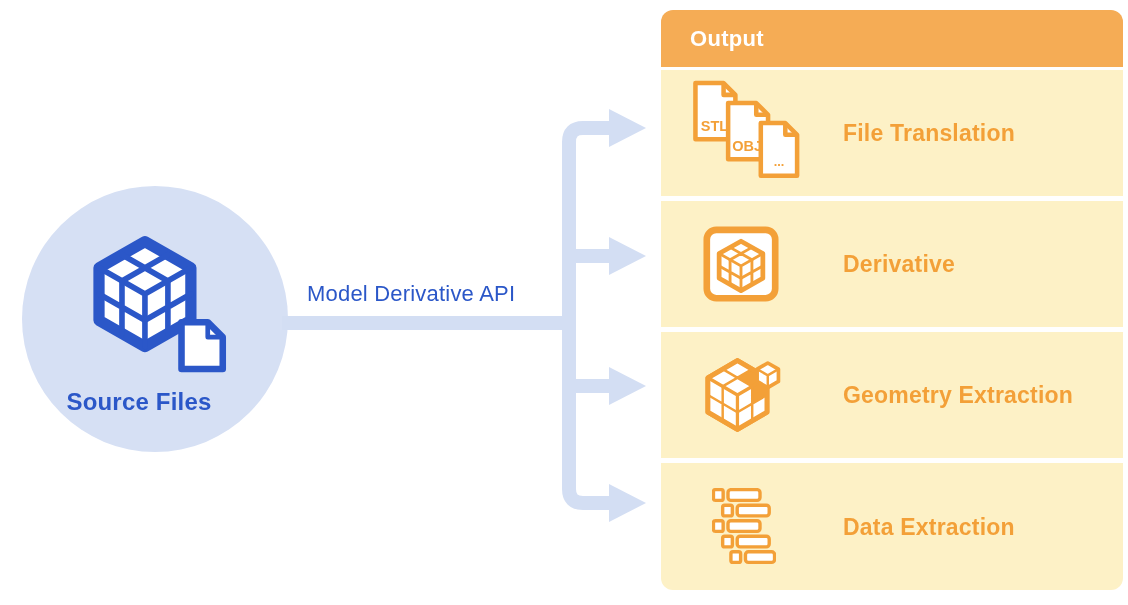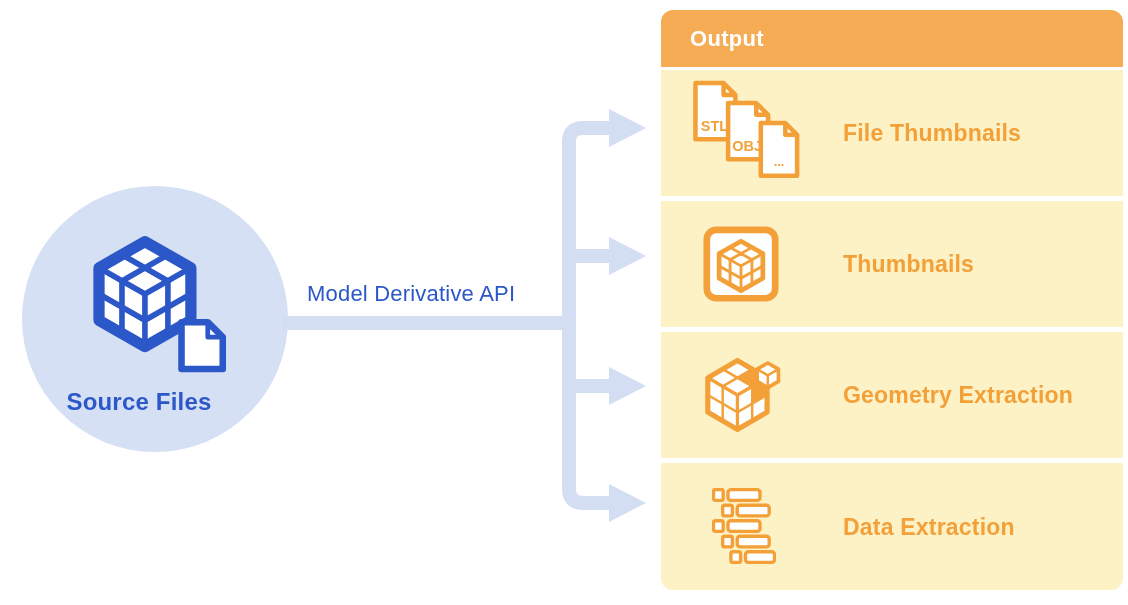--- a/index.html
+++ b/index.html
@@ -85,35 +85,35 @@
           <path d="M37,4 L37,17 L50,17" fill="none"></path>
           <polygon points="42,26 73,26 86,39 86,88 42,88"></polygon>
           <path d="M73,26 L73,39 L86,39" fill="none"></path>
           <polygon points="78,48 105,48 118,61 118,106 78,106"></polygon>
           <path d="M105,48 L105,61 L118,61" fill="none"></path>
         </g>
         <text class="doc-label" x="27" y="57" text-anchor="middle">STL</text>
         <text class="doc-label" x="63" y="79" text-anchor="middle">OBJ</text>
         <text class="doc-label small" x="98" y="95" text-anchor="middle">...</text>
       </svg>
-      <div class="row-label">File Thumbnails</div>
+      <div class="row-label">File Translation</div>
     </div>
 
     <div class="panel-row">
       <svg class="row-icon" style="left:42px;width:76px;height:76px;" viewBox="0 0 80 80">
         <rect x="4" y="4" width="72" height="72" rx="10" fill="#ffffff" stroke="#F3A038" stroke-width="7"></rect>
         <polygon points="40,16 63,29 63,55 40,68 17,55 17,29" fill="#ffffff" stroke="#F3A038" stroke-width="5" stroke-linejoin="round"></polygon>
         <g stroke="#F3A038" stroke-width="3" stroke-linecap="round" fill="none">
           <path d="M17,29 L40,42 L63,29 M40,42 L40,68"></path>
           <path d="M28.5,22.5 L51.5,35.5 M51.5,22.5 L28.5,35.5"></path>
           <path d="M28.5,35.5 L28.5,61.5 M17,42 L40,55"></path>
           <path d="M51.5,35.5 L51.5,61.5 M40,55 L63,42"></path>
         </g>
       </svg>
-      <div class="row-label">Thumbnails</div>
+      <div class="row-label">Derivative</div>
     </div>
 
     <div class="panel-row">
       <svg class="row-icon" style="left:42px;width:82px;height:79px;" viewBox="0 0 100 96">
         <polygon points="42,6 78,27 78,69 42,90 6,69 6,27" fill="#F3A038" stroke="#F3A038" stroke-width="6" stroke-linejoin="round"></polygon>
         <g fill="#ffffff">
           <polygon points="42,6 60,16.5 42,27 24,16.5"></polygon>
           <polygon points="42,27 60,37.5 42,48 24,37.5"></polygon>
           <polygon points="24,16.5 42,27 24,37.5 6,27"></polygon>
           <polygon points="6,27 24,37.5 24,58.5 6,48"></polygon>

